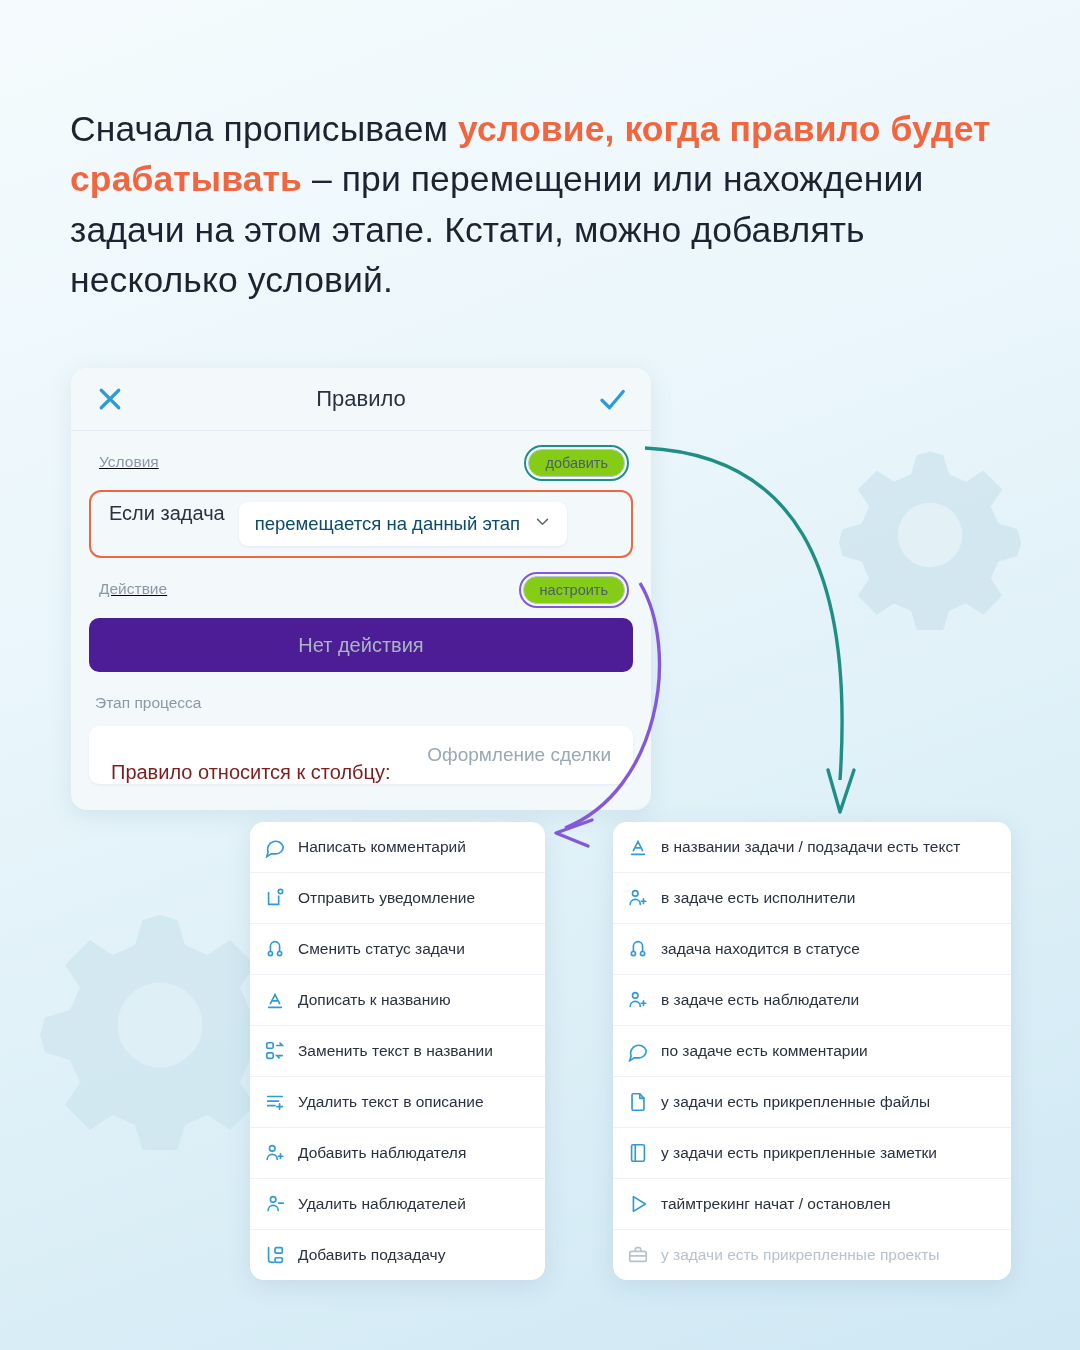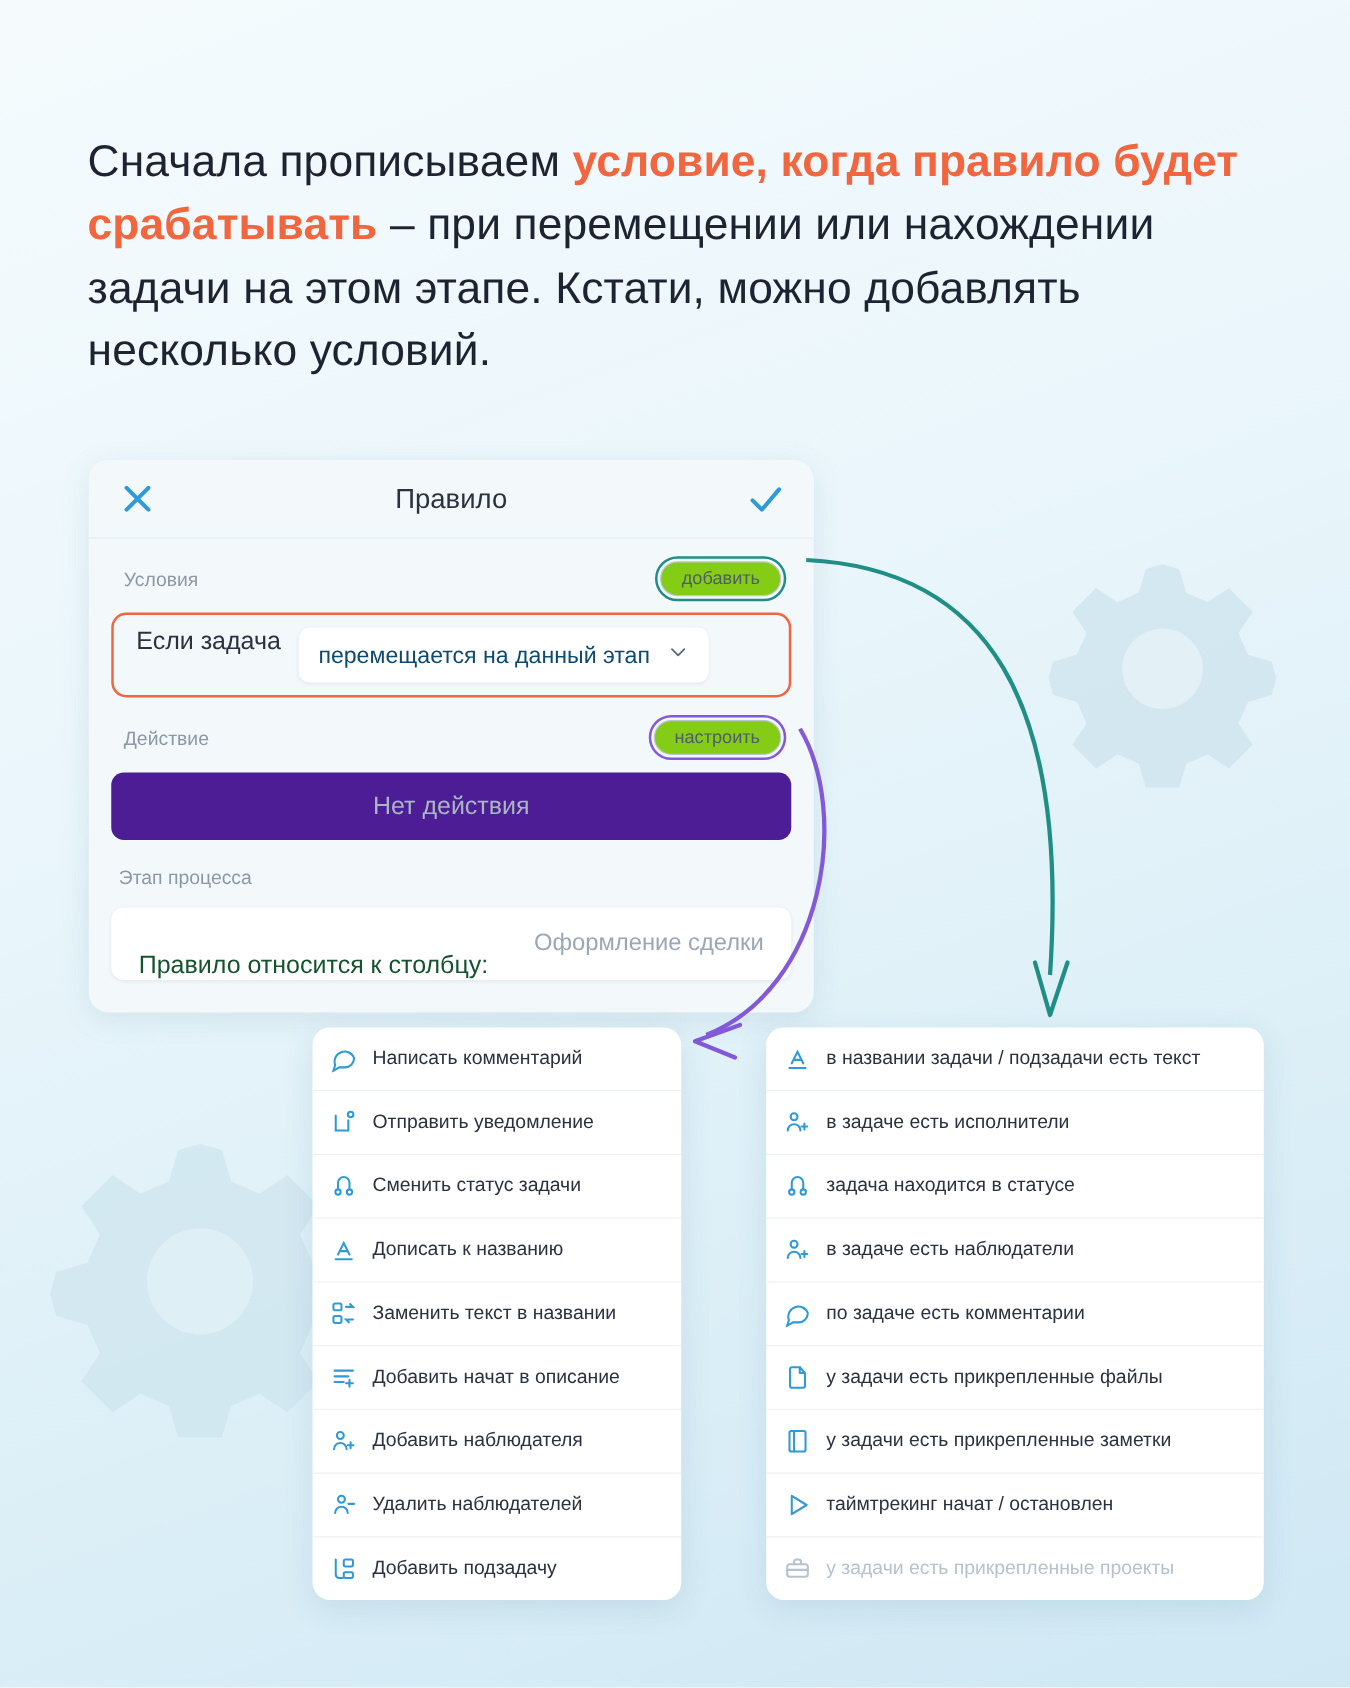--- a/index.html
+++ b/index.html
@@ -75,23 +75,24 @@
   }
   .rule-body { padding: 14px 18px 26px 18px; }
 
   .field-label {
     font-size: 15.5px;
     color: #8b99a7;
     padding: 8px 6px 4px 6px;
   }
   .row {
     display: flex;
-    align-items: center;
+    align-items: flex-start;
     justify-content: space-between;
     padding: 0 4px;
+    text-decoration: underline;
   }
   .pill {
     border: 1.6px solid #b9c6d1;
     border-radius: 16px;
     padding: 5px 16px;
     font-size: 14.5px;
     color: #4f5d6b;
     background: #84cc16;
     white-space: nowrap;
   }
@@ -151,21 +152,21 @@
     margin-top: 10px;
     background: #ffffff;
     border-radius: 10px;
     height: 58px;
     display: flex;
     align-items: center;
     justify-content: space-between;
     padding: 0 22px;
     box-shadow: 0 1px 3px rgba(40,70,100,.07);
   }
-  .stage-left { font-size: 20px; color: #14532d; margin-top: 34px; }
+  .stage-left { font-size: 20px; color: #7f1d1d; margin-top: 34px; }
   .stage-right { font-size: 19px; color: #9aa7b4; }
 
   
   .panel {
     position: absolute;
     background: #ffffff;
     border-radius: 14px;
     box-shadow: 0 6px 24px rgba(80,120,150,.14);
     overflow: hidden;
   }
@@ -315,21 +316,21 @@
           <rect x="3" y="14" width="7" height="6" rx="1.4"></rect>
           <path d="M14 6h6l-2.5-2.5M20 17h-6l2.5 2.5"></path>
         </svg></span>
     <span>Заменить текст в названии</span>
   </div>
   <div class="li">
     <span class="ic"><svg viewBox="0 0 24 24" fill="none" stroke="#2f9ad6" stroke-width="1.8" stroke-linecap="round">
           <path d="M4 6h16M4 11h12M4 16h8"></path>
           <path d="M17 14v6M14 17h6"></path>
         </svg></span>
-    <span>Добавить начат в описание</span>
+    <span>Удалить текст в описание</span>
   </div>
   <div class="li">
     <span class="ic"><svg viewBox="0 0 24 24" fill="none" stroke="#2f9ad6" stroke-width="1.8" stroke-linecap="round">
           <circle cx="9" cy="7" r="3"></circle>
           <path d="M3.5 19c0-3.3 2.5-5.5 5.5-5.5s5.5 2.2 5.5 5.5"></path>
           <path d="M18 13v5M15.5 15.5h5"></path>
         </svg></span>
     <span>Добавить наблюдателя</span>
   </div>
   <div class="li">

